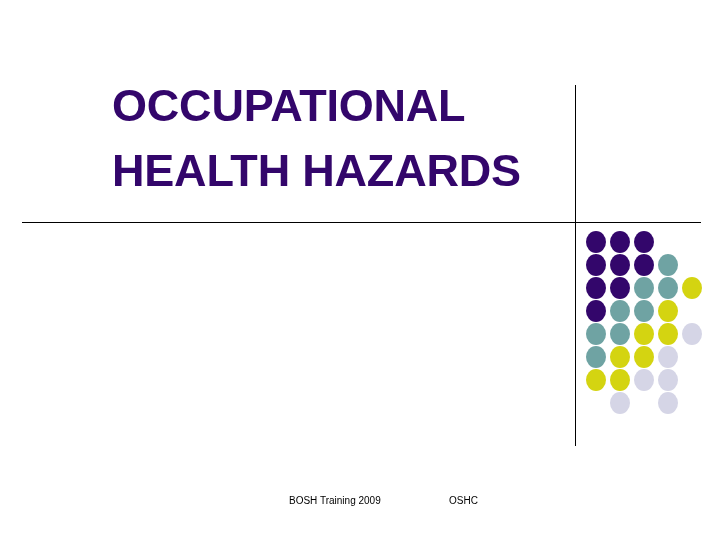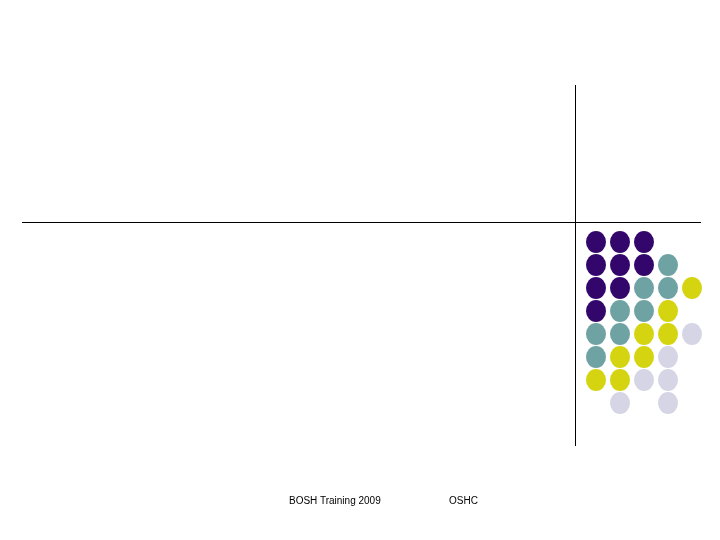--- a/index.html
+++ b/index.html
@@ -90,20 +90,22 @@
   }
 
   #footer-left  { left: 257px; padding-left: 32px; }
   #footer-right { left: 449px; }
 </style>
 </head>
 <body>
 
 <div id="slide">
 
+  <div id="title-block">OCCUPATIONAL
+HEALTH HAZARDS</div>
 
   <div id="h-rule"></div>
   <div id="v-rule"></div>
 
   <div id="dot-grid">
       <div class="dot" style="left: 0px; top: 0px; background: rgb(51, 6, 107);"></div>
       <div class="dot" style="left: 24px; top: 0px; background: rgb(51, 6, 107);"></div>
       <div class="dot" style="left: 48px; top: 0px; background: rgb(51, 6, 107);"></div>
       <div class="dot" style="left: 0px; top: 23px; background: rgb(51, 6, 107);"></div>
       <div class="dot" style="left: 24px; top: 23px; background: rgb(51, 6, 107);"></div>

